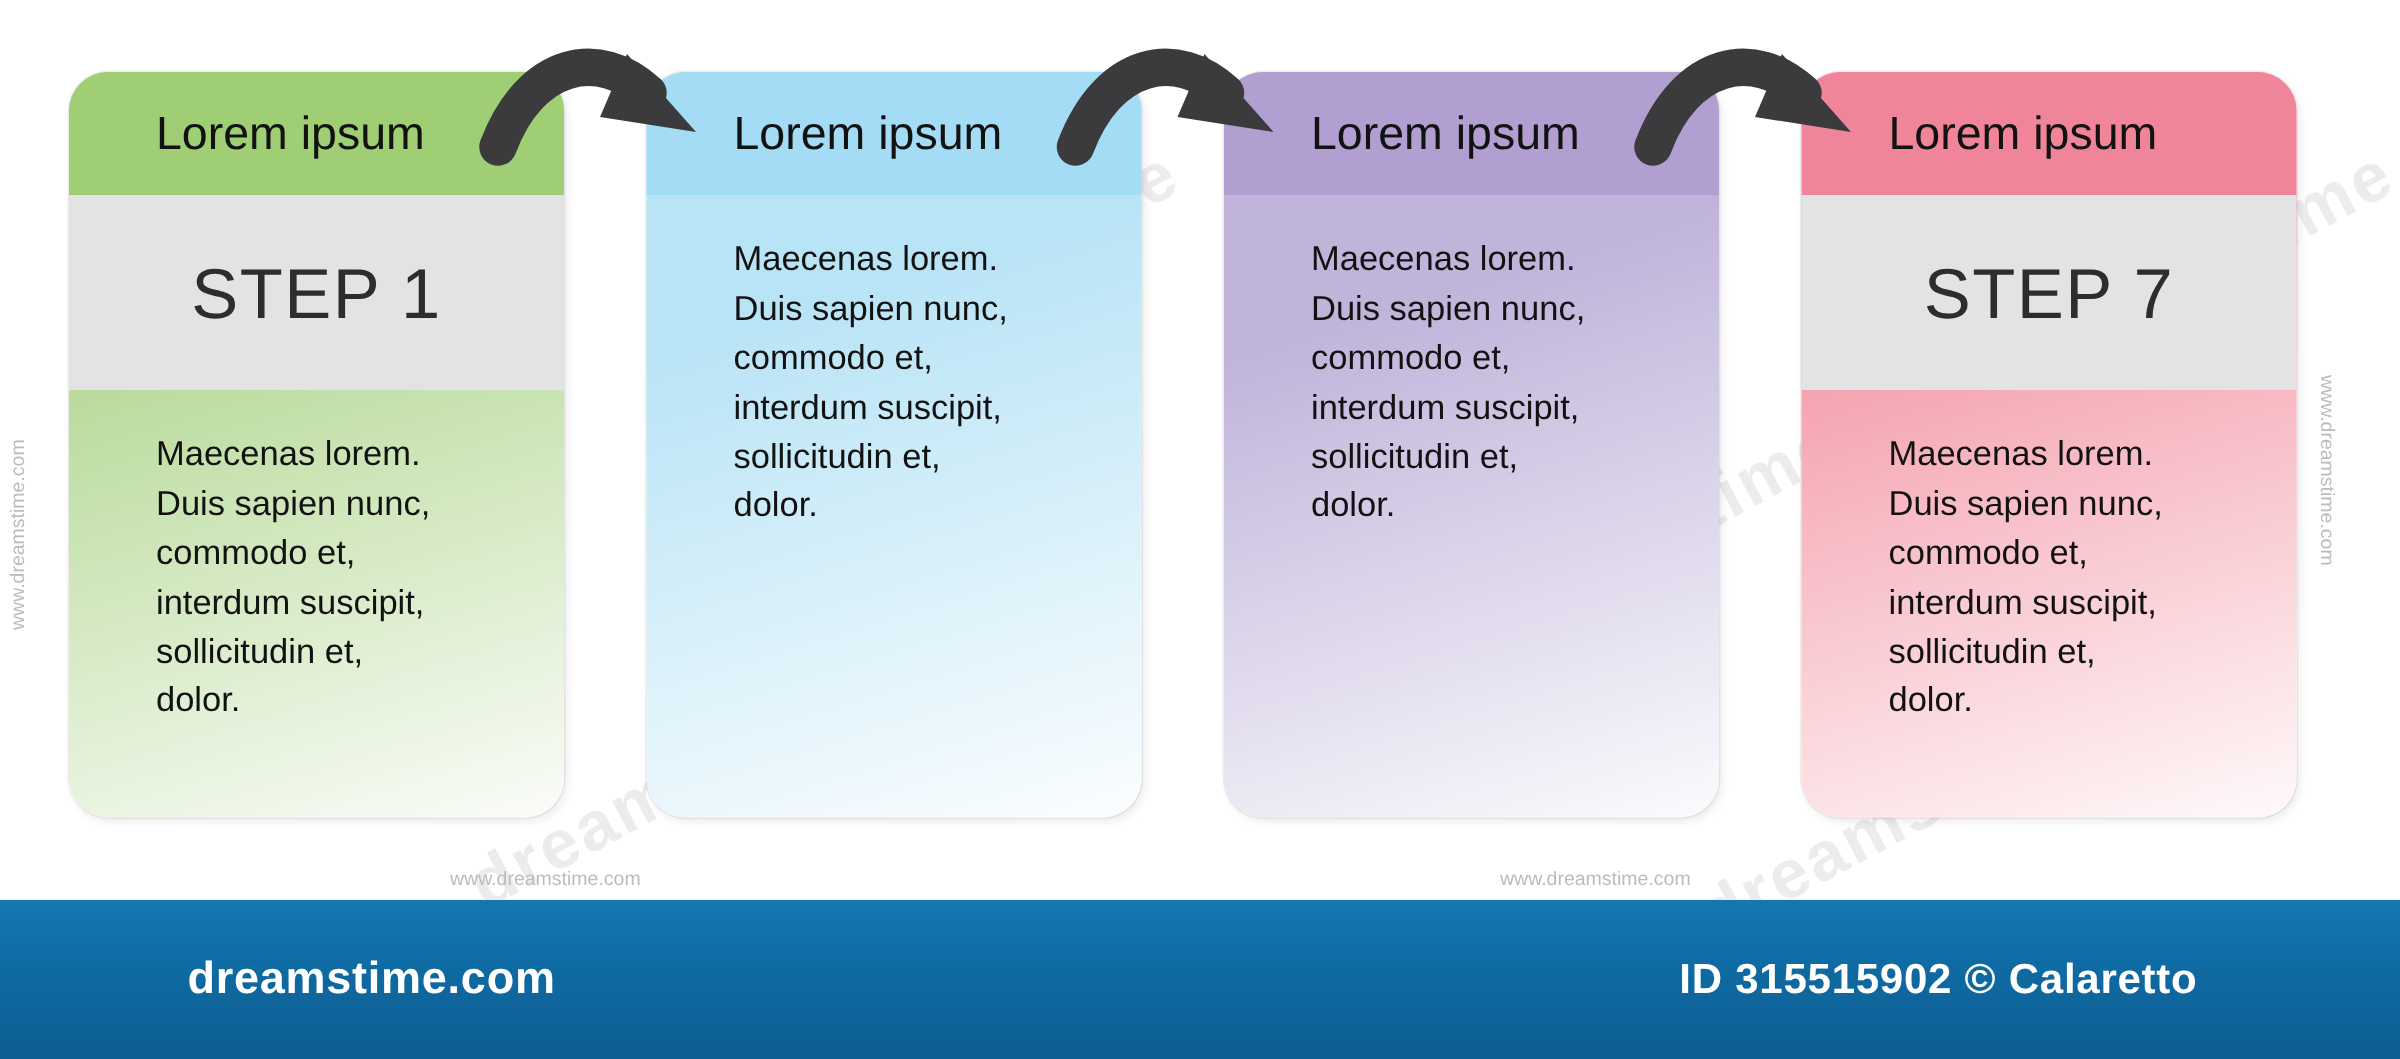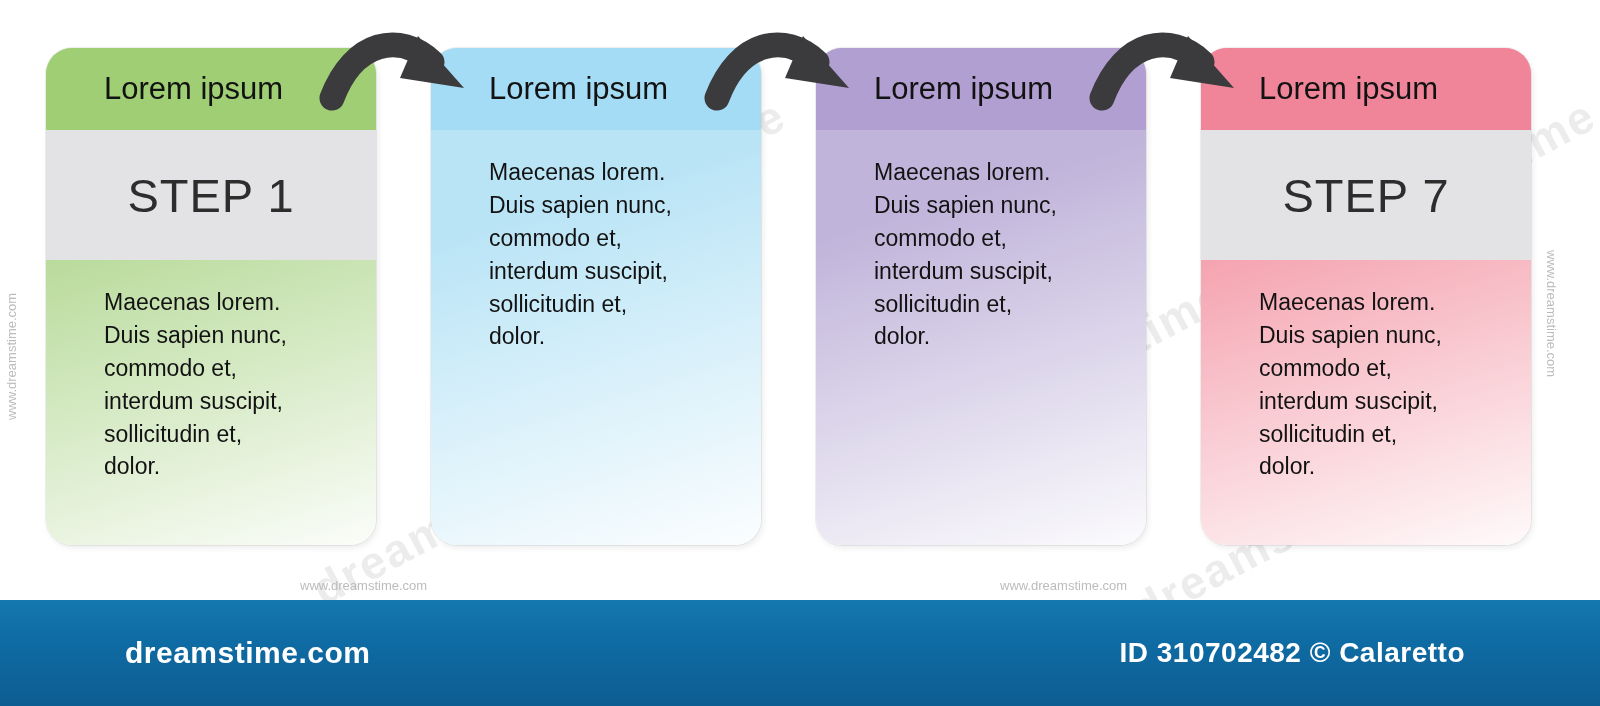--- a/index.html
+++ b/index.html
@@ -150,16 +150,16 @@
     <path class="stroke" d="M14,74 C36,16 82,8 114,38"></path>
     <polygon class="head" points="100,12 146,64 82,54"></polygon>
   </svg>
   <svg class="arrow a3" viewBox="0 0 155 92" aria-hidden="true">
     <path class="stroke" d="M14,74 C36,16 82,8 114,38"></path>
     <polygon class="head" points="100,12 146,64 82,54"></polygon>
   </svg>
 
   <footer class="footer" style="--bg: #0f6ba3;">
     <div class="f-left">dreamstime.com</div>
-    <div class="f-right">ID 310702482 © Calaretto</div>
+    <div class="f-right">ID 315515902 © Calaretto</div>
   </footer>
 
 </div>
 
 </body></html>

